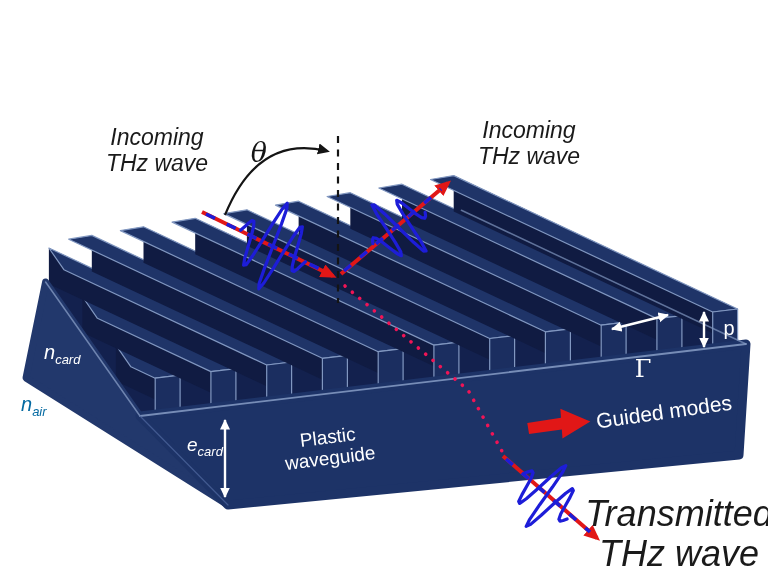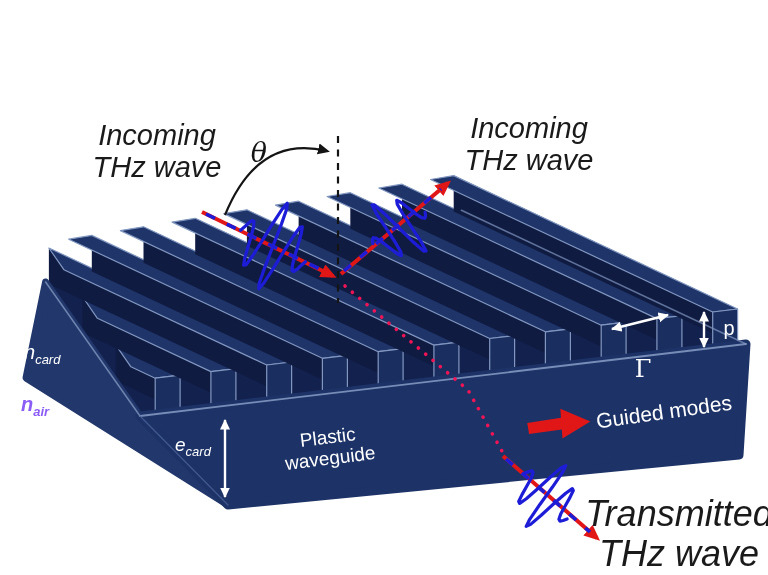--- a/index.html
+++ b/index.html
@@ -1,36 +1,36 @@
 <!DOCTYPE html>
 <html><head>
 <meta charset="utf-8">
 <style>
   html,body{margin:0;padding:0;background:#fff;}
   #stage{position:relative;width:768px;height:575px;background:#ffffff;overflow:hidden;
          font-family:"Liberation Sans",sans-serif;}
   #scene{position:absolute;left:0;top:0;}
   .lbl{position:absolute;pointer-events:none;white-space:nowrap;}
-  .big-label{font-style:italic;font-size:29px;color:#1a1a1a;text-align:center;
+  .big-label{font-style:italic;font-size:23px;color:#1a1a1a;text-align:center;
              line-height:1.12;transform:translate(-50%,-50%);}
   .big-label.small{font-size:36px;}
-  .white-label{color:#ffffff;}
+  .white-label{color:#ffffff;margin-left:20px;}
   .sub{font-size:13px;font-style:italic;vertical-align:-5px;}
   .base{font-size:20px;font-style:italic;}
   #lbl-theta{font-family:"DejaVu Serif",serif;font-style:italic;font-size:27px;color:#141414;
              transform:translate(-50%,-50%);}
   #lbl-gamma{font-family:"DejaVu Serif",serif;font-size:24px;color:#ffffff;
              transform:translate(-50%,-50%);}
   #lbl-p{font-size:20px;color:#ffffff;transform:translate(-50%,-50%);}
   #lbl-waveguide{font-size:19px;color:#ffffff;text-align:center;line-height:1.08;
              transform:translate(-50%,-50%) rotate(-7deg);}
   #lbl-guided{font-size:21px;color:#ffffff;transform:translate(-50%,-50%) rotate(-8deg);}
-  #lbl-ecard{color:#ffffff;}
+  #lbl-ecard{color:#ffffff;margin-left:12px;}
   #lbl-ecard .base{font-size:19px;}
-  #lbl-nair{color:#8b5cf6;font-weight:bold;}
+  #lbl-nair{color:#0369a1;}
 </style>
 </head>
 <body>
 
 <div id="stage">
 
   <svg id="scene" width="768" height="575" viewBox="0 0 768 575">
     <defs>
       <marker id="ar" markerUnits="userSpaceOnUse" markerWidth="20" markerHeight="18" refX="12" refY="7" orient="auto">
         <path d="M0,0 L16,7 L0,14 Z" fill="#e11717"></path>

